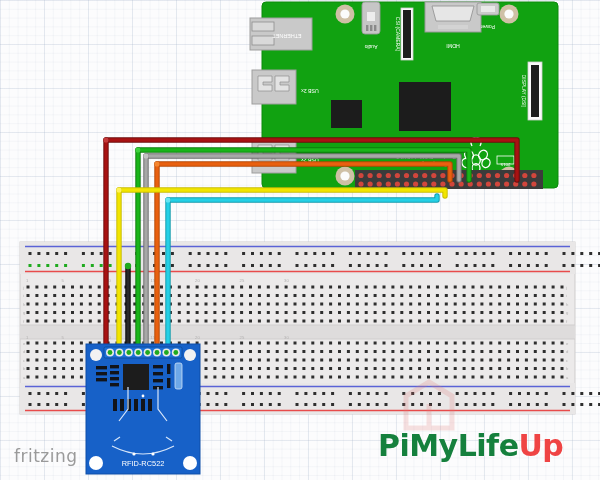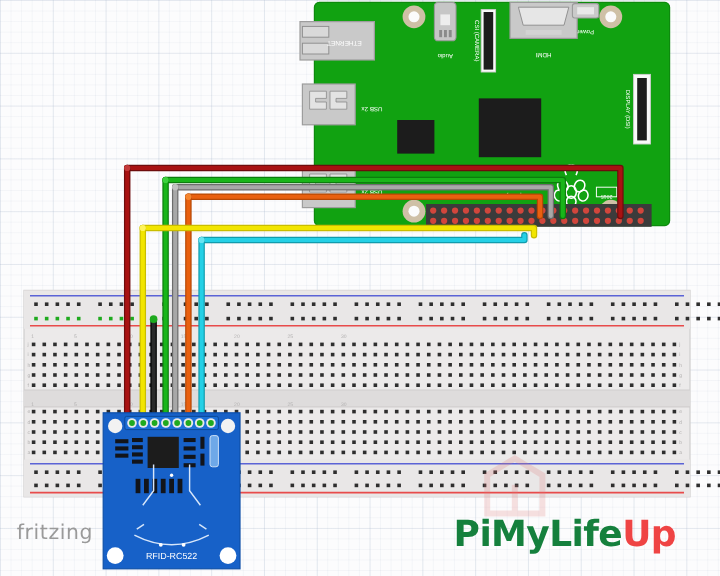--- a/index.html
+++ b/index.html
@@ -15,21 +15,21 @@
     background-image:
       linear-gradient(to right, rgba(170,185,205,.22) 1px, transparent 1px),
       linear-gradient(to bottom, rgba(170,185,205,.22) 1px, transparent 1px),
       linear-gradient(to right, rgba(170,185,205,.10) 1px, transparent 1px),
       linear-gradient(to bottom, rgba(170,185,205,.10) 1px, transparent 1px);
     background-size:44px 44px,44px 44px,8.8px 8.8px,8.8px 8.8px;
   }
   .layer{position:absolute;left:0;top:0;width:600px;height:480px;text-align:right;}
   svg{display:block;}
   .wm-fritzing{
-    position:absolute;left:14px;top:434px;
+    position:absolute;left:14px;top:446px;
     font-size:17px;color:#9a9a9a;letter-spacing:.5px;
     font-family:"DejaVu Sans",sans-serif;
   }
   .wm-pml{
     position:absolute;left:378px;top:428px;
     font-size:30px;font-weight:bold;letter-spacing:-.5px;
     font-family:"DejaVu Sans",sans-serif;
   }
   .wm-pml .a{color:#15803d;}
   .wm-pml .b{color:#ef4444;margin-top:34px;}

